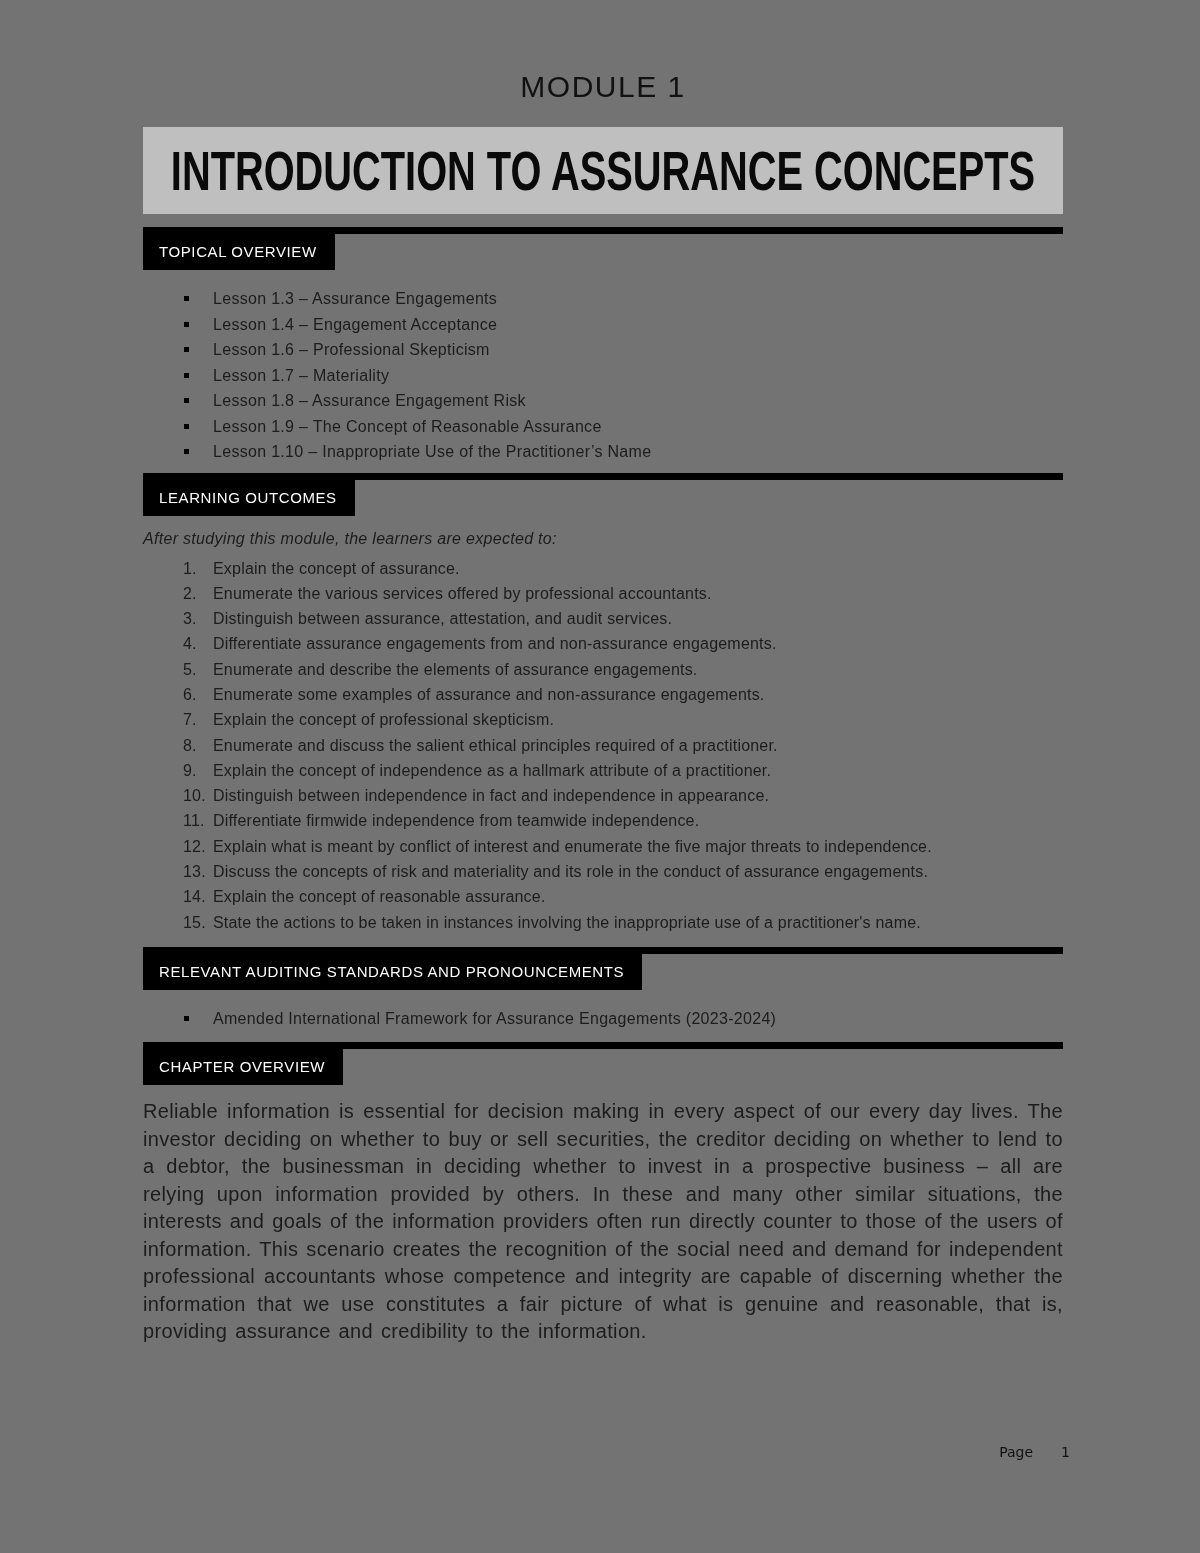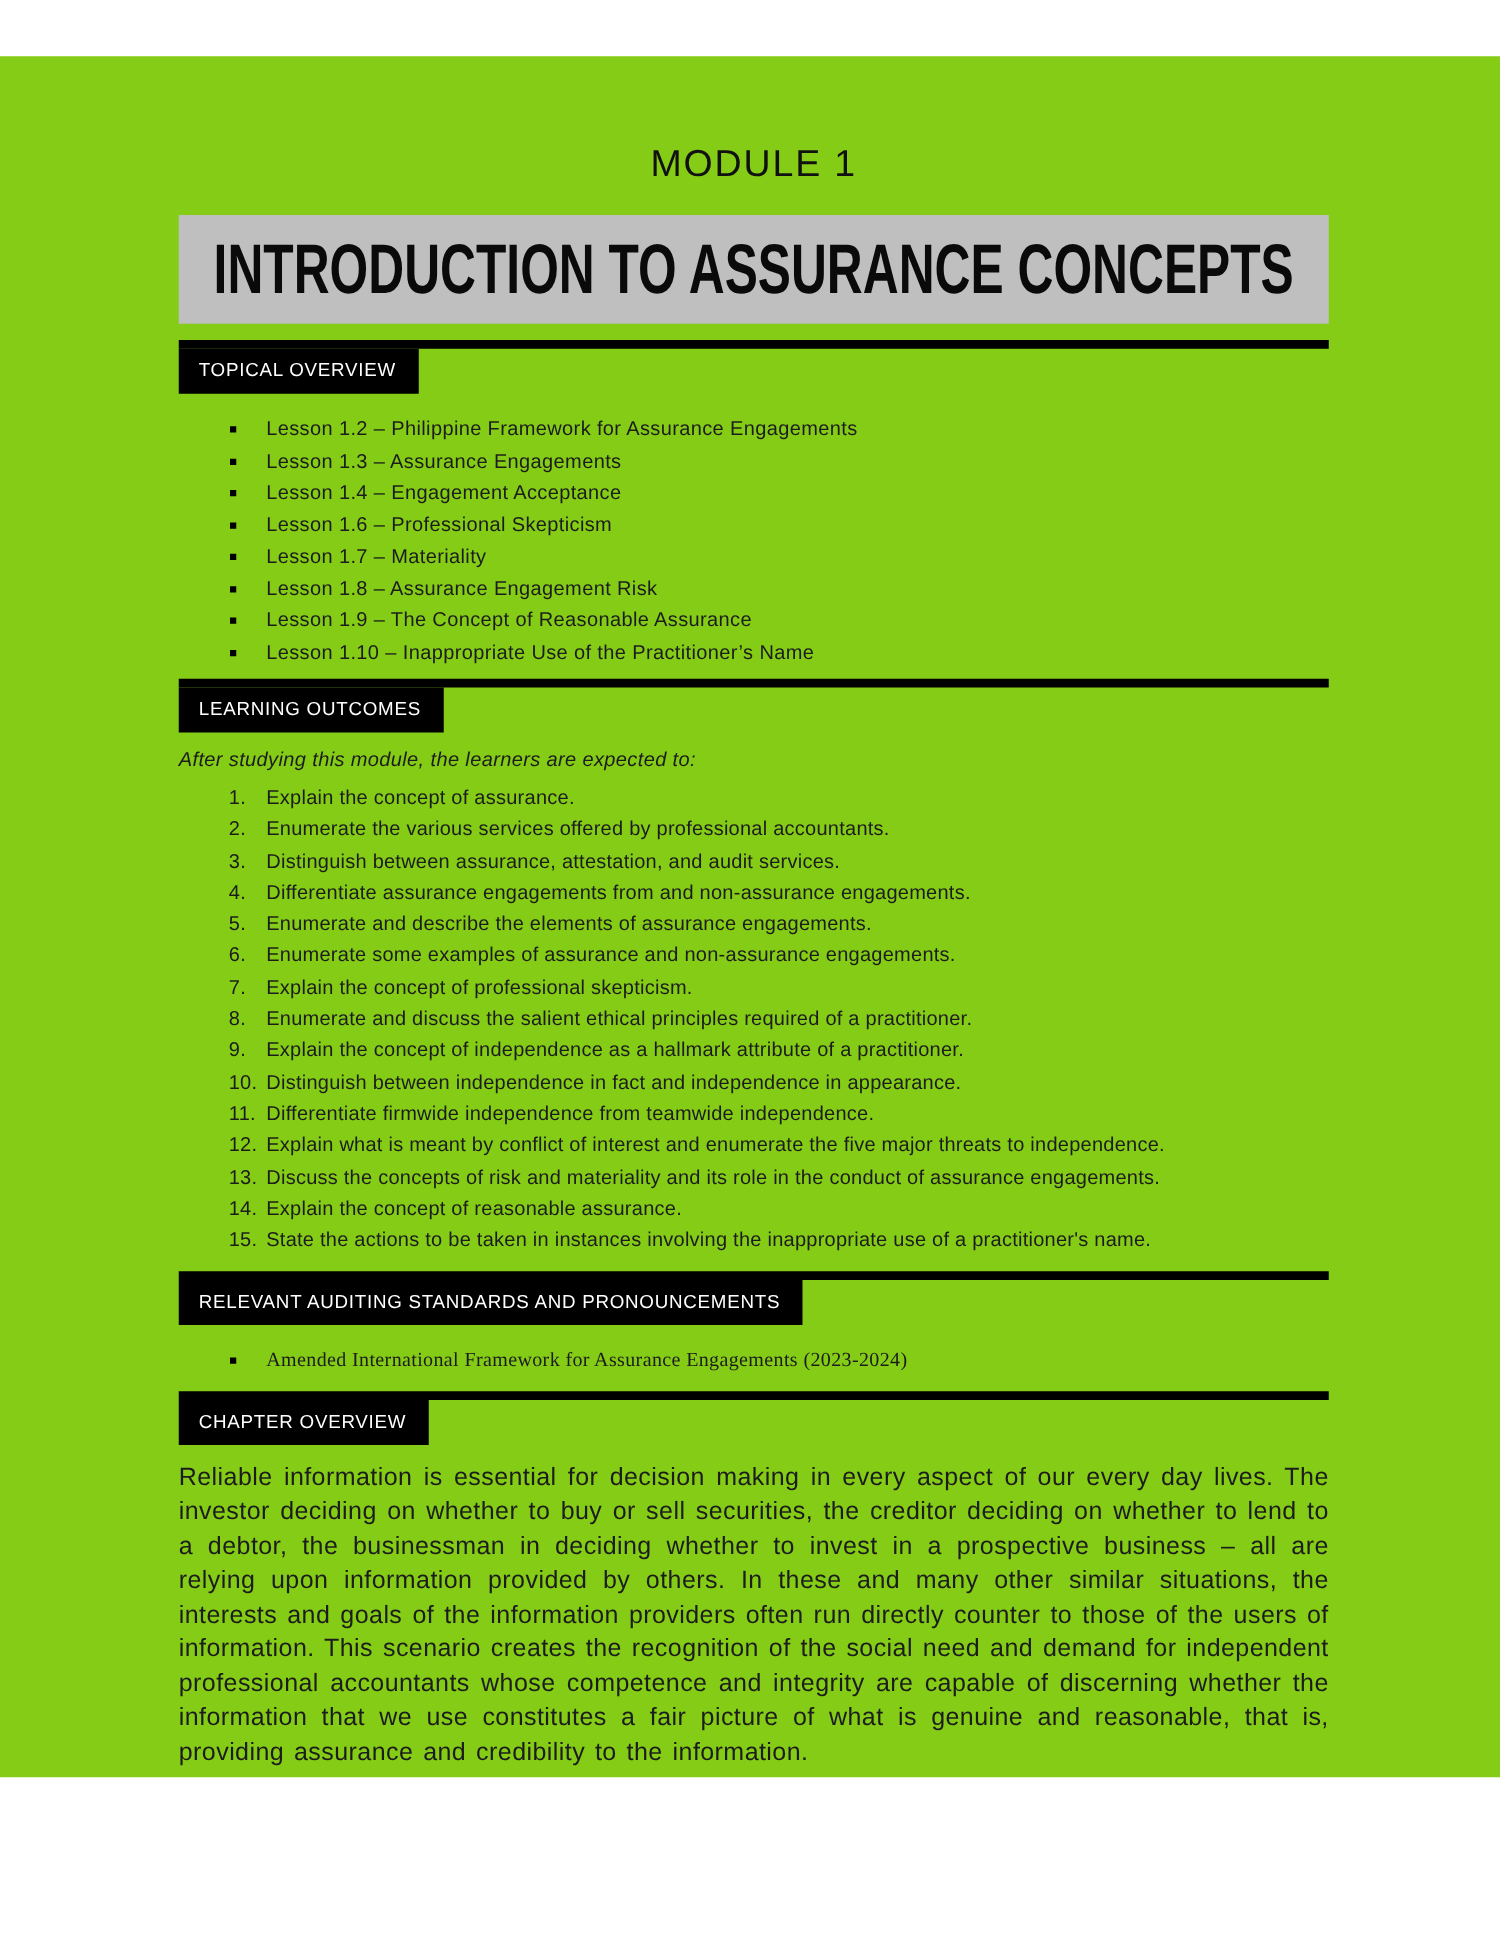--- a/index.html
+++ b/index.html
@@ -5,24 +5,23 @@
   html, body {
     margin: 0;
     padding: 0;
     background: #ffffff;
     font-family: "Liberation Sans", sans-serif;
     color: #1c1c1c;
   }
   .page {
     position: relative;
     width: 1200px;
-    height: 1377px;
-    background: #84cc16;
+    height: 1553px;
+    background: #737373;
     overflow: hidden;
-    margin-top: 45px;
   }
   .content {
     position: absolute;
     left: 143px;
     top: 0;
     width: 920px;
   }
   .module-label {
     margin-top: 70px;
     text-align: center;
@@ -106,21 +105,21 @@
     padding-left: 70px;
     font-size: 16px;
     line-height: 25.3px;
     letter-spacing: 0.2px;
   }
   ol.outcomes li::before {
     content: counter(item) ".";
     position: absolute;
     left: 40px;
   }
-  .standards-list { margin-top: 14px; font-family: Liberation Serif, serif; }
+  .standards-list { margin-top: 14px; }
   .overview-para {
     margin-top: 13px;
     font-size: 20px;
     line-height: 27.5px;
     text-align: justify;
     letter-spacing: 0.35px;
     word-spacing: 2px;
   }
   .footer {
     position: absolute;
@@ -144,21 +143,20 @@
     <div class="title-banner">
       <div class="title-text">INTRODUCTION TO ASSURANCE CONCEPTS</div>
     </div>
 
     <div class="section-head sh-topical">
       <div class="rule"></div>
       <div class="label">TOPICAL OVERVIEW</div>
     </div>
 
     <ul class="bullets">
-      <li>Lesson 1.2 – Philippine Framework for Assurance Engagements</li>
       <li>Lesson 1.3 – Assurance Engagements</li>
       <li>Lesson 1.4 – Engagement Acceptance</li>
       <li>Lesson 1.6 – Professional Skepticism</li>
       <li>Lesson 1.7 – Materiality</li>
       <li>Lesson 1.8 – Assurance Engagement Risk</li>
       <li>Lesson 1.9 – The Concept of Reasonable Assurance</li>
       <li>Lesson 1.10 – Inappropriate Use of the Practitioner’s Name</li>
     </ul>
 
     <div class="section-head sh-outcomes">

